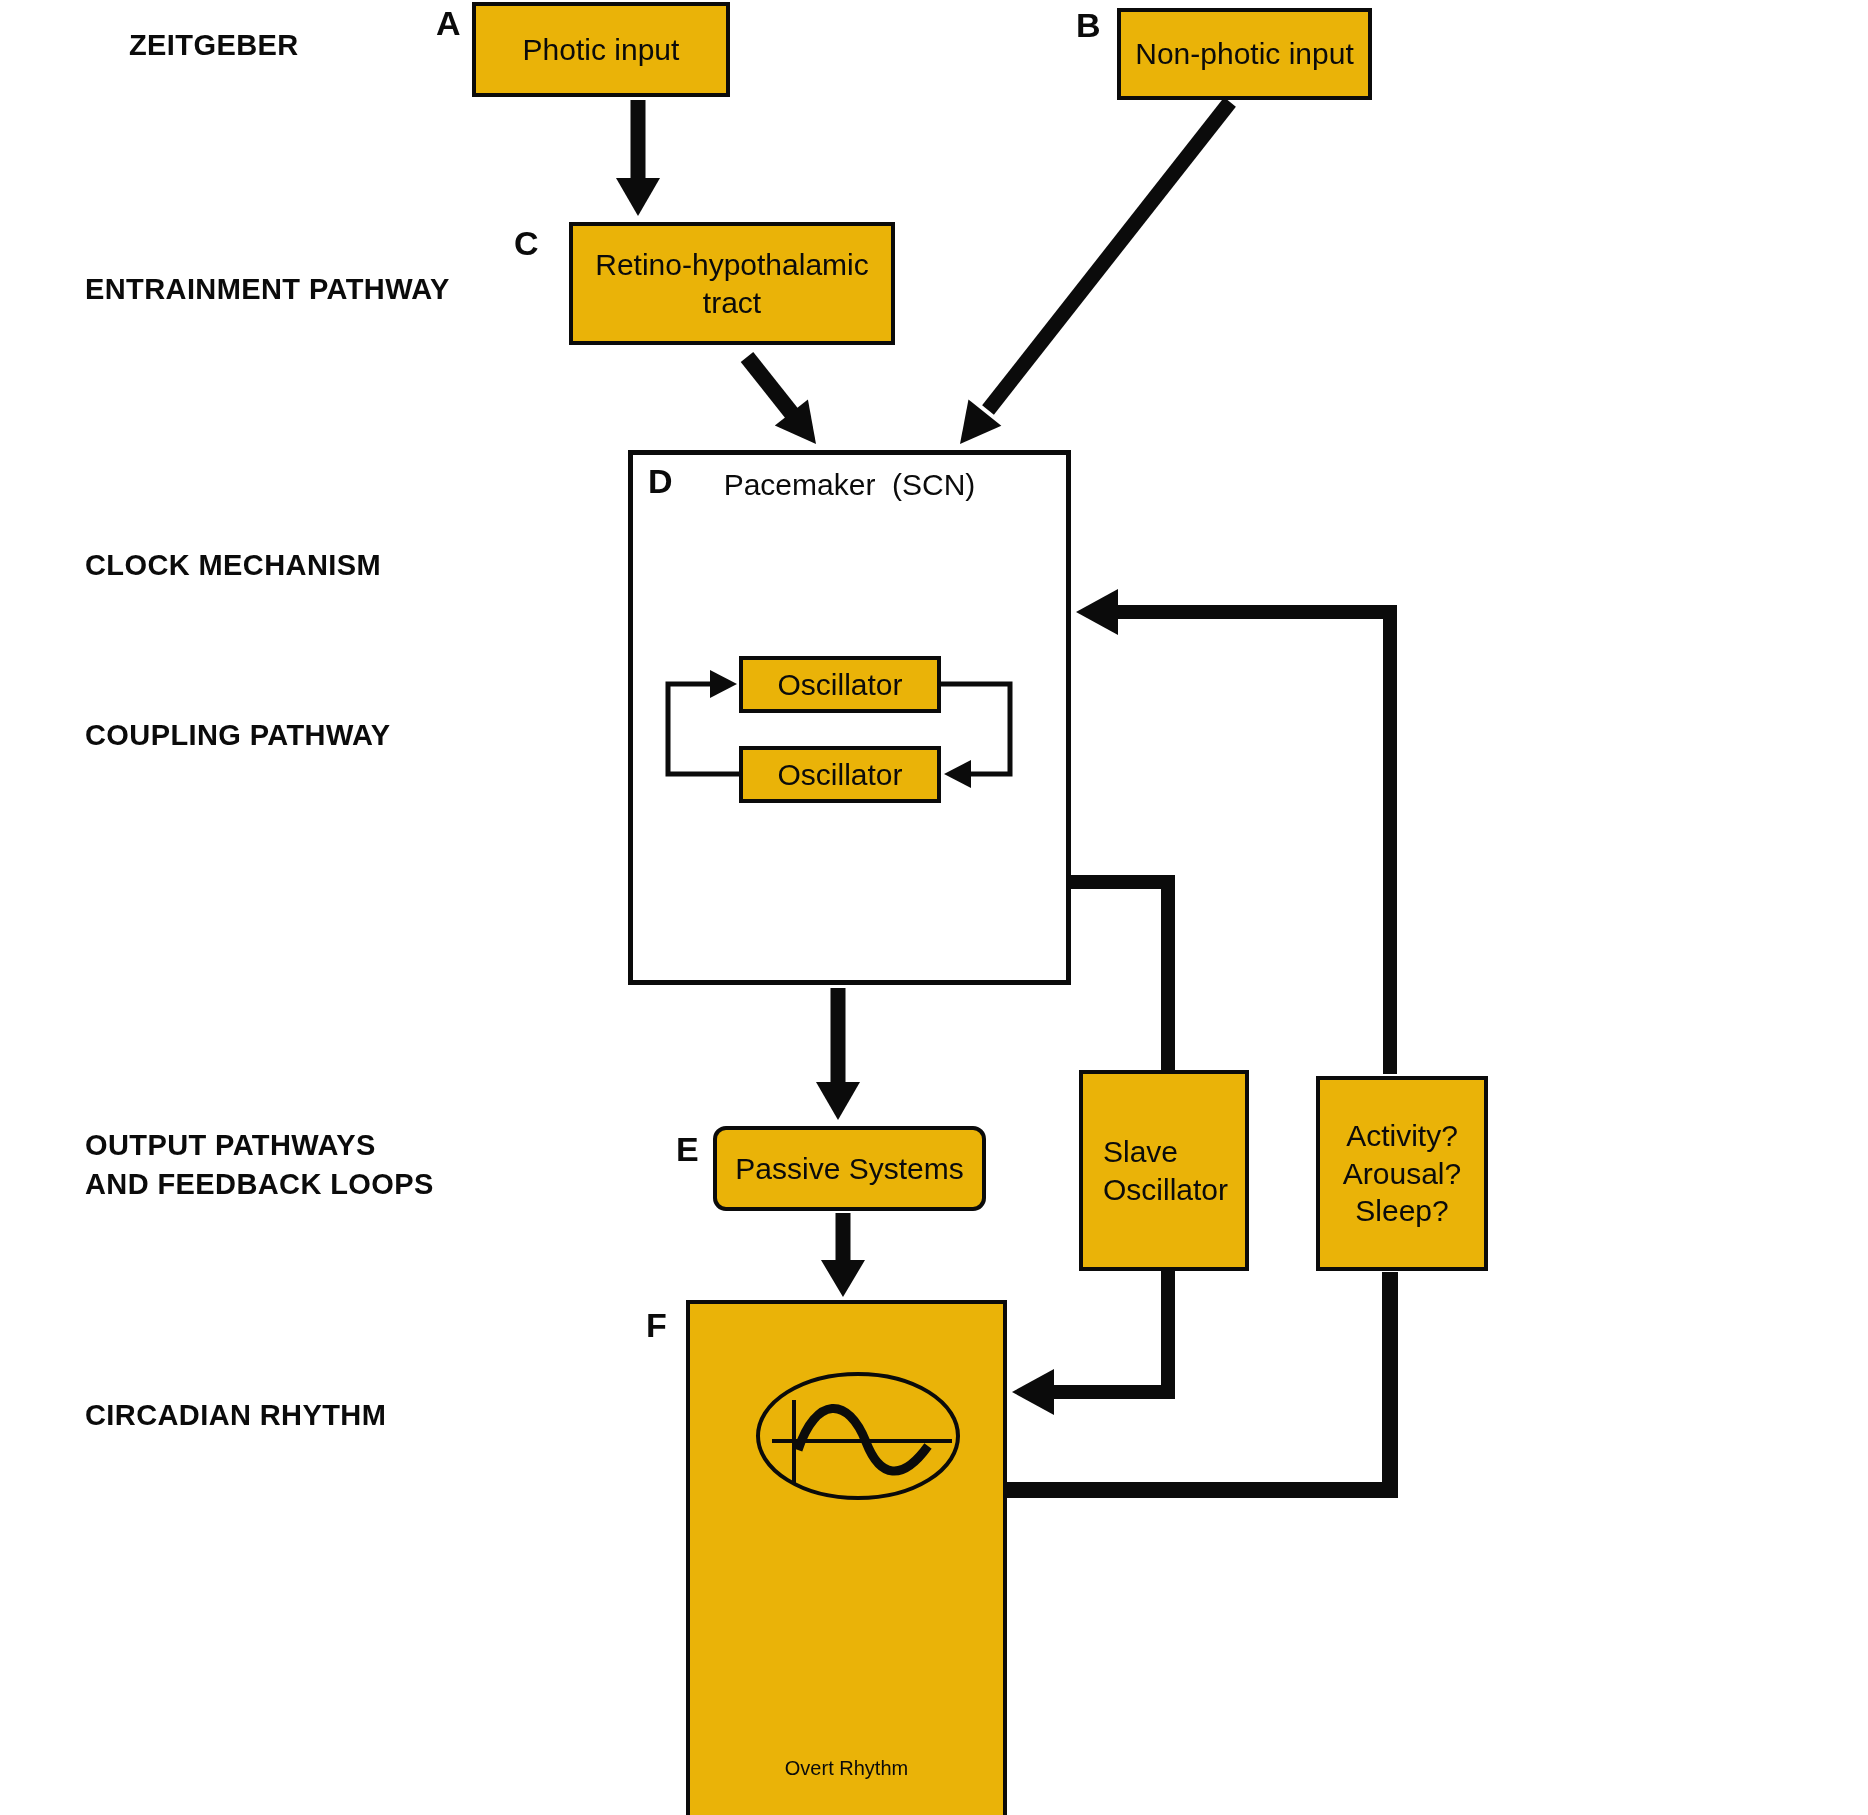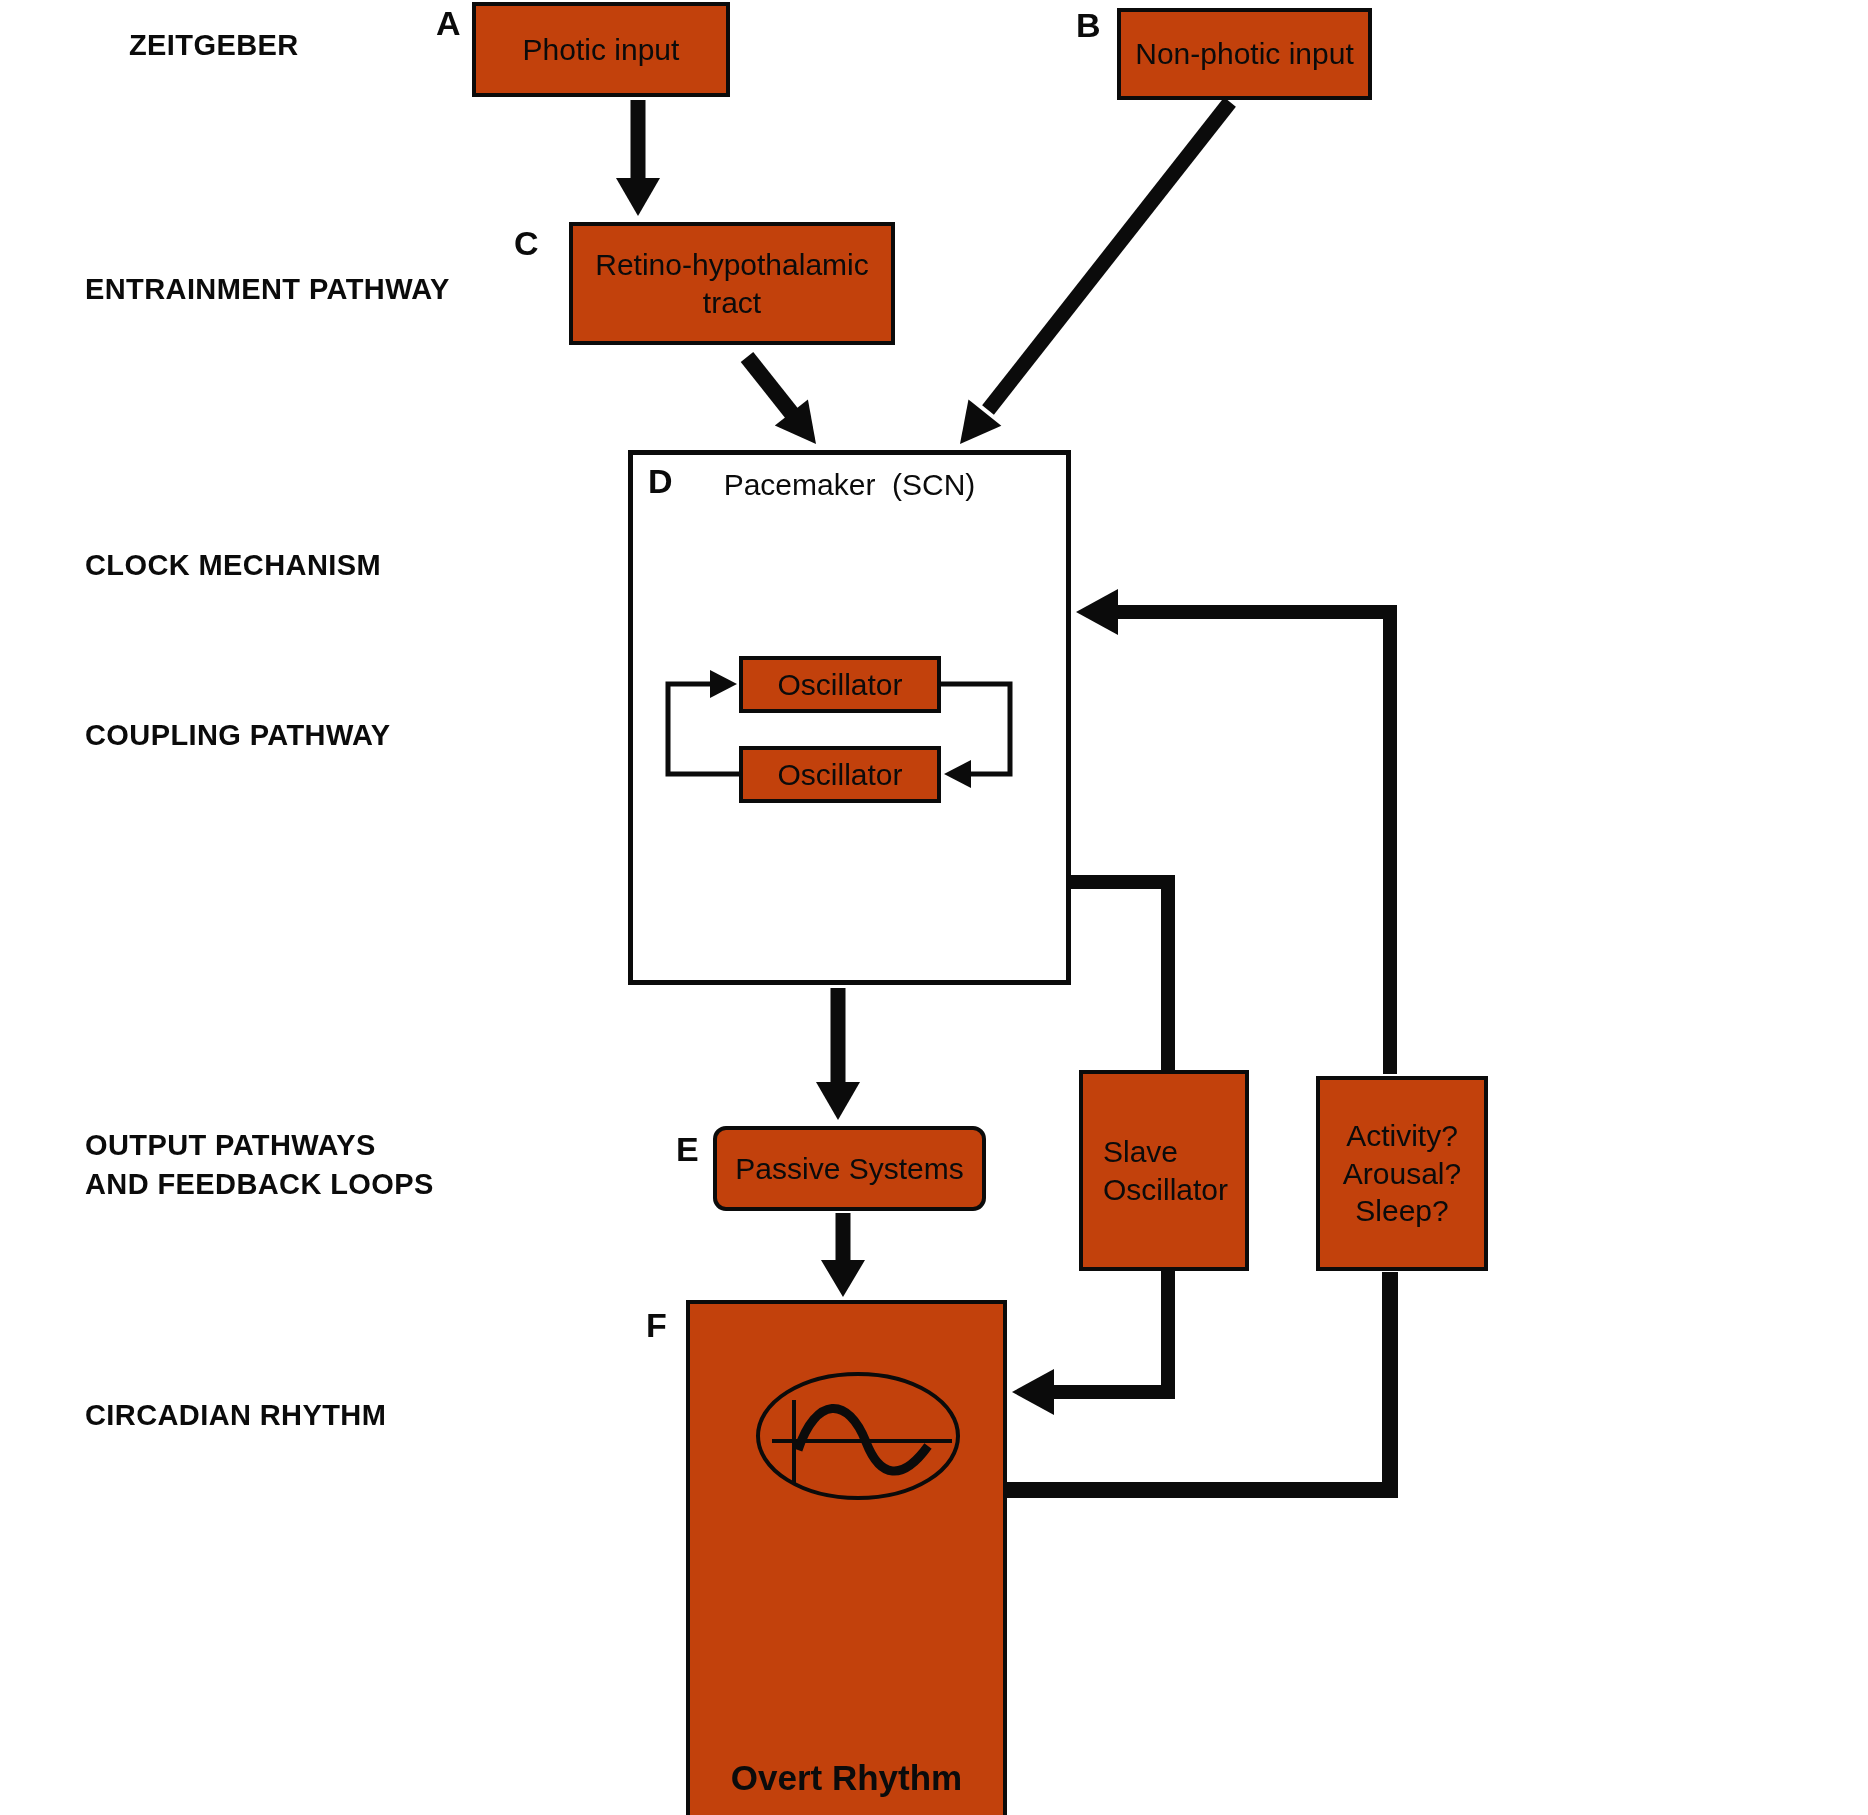--- a/index.html
+++ b/index.html
@@ -1,29 +1,29 @@
 <!DOCTYPE html>
 <html><head>
 <meta charset="utf-8">
 <style>
   * { margin:0; padding:0; box-sizing:border-box; }
   html,body { background:#ffffff; }
   body { font-family:"Liberation Sans", sans-serif; color:#0b0b0b; }
   .canvas { position:relative; width:1868px; height:1815px; background:#ffffff; overflow:hidden; }
   .edges { position:absolute; left:0; top:0; z-index:1; }
-  .box { position:absolute; background:#c2410c; border:4px solid #0b0b0b; display:flex; align-items:center; justify-content:center; text-align:center; font-size:30px; line-height:1.25; z-index:2; }
+  .box { position:absolute; background:#eab308; border:4px solid #0b0b0b; display:flex; align-items:center; justify-content:center; text-align:center; font-size:30px; line-height:1.25; z-index:2; }
   .box--pacemaker { background:transparent; border-width:5px; }
   .box--overt { border-width:4px; display:block; }
   .rowlabel { position:absolute; font-weight:bold; font-size:29px; letter-spacing:0.4px; line-height:1.35; z-index:2; white-space:pre-line; }
   .letter { position:absolute; font-weight:bold; font-size:34px; z-index:3; }
   .multiline { white-space:pre-line; }
   .pre { white-space:pre; }
   .pacemaker-title { position:absolute; left:628px; top:468px; width:443px; text-align:center; font-size:30px; z-index:3; }
   .slave-text { justify-content:flex-start; text-align:left; padding-left:20px; }
-  .overt-label { position:absolute; left:0; right:0; top:452px; text-align:center; font-size:35px;font-weight:bold; }
+  .overt-label { position:absolute; left:0; right:0; top:452px; text-align:center; font-size:20px; }
   .overt-icon { position:absolute; left:0; top:0; }
 </style>
 </head>
 <body>
 
 <div class="canvas">
 
   <svg class="edges" width="1868" height="1815" viewBox="0 0 1868 1815">
     <g stroke="#0b0b0b" fill="#0b0b0b">
       <g>

